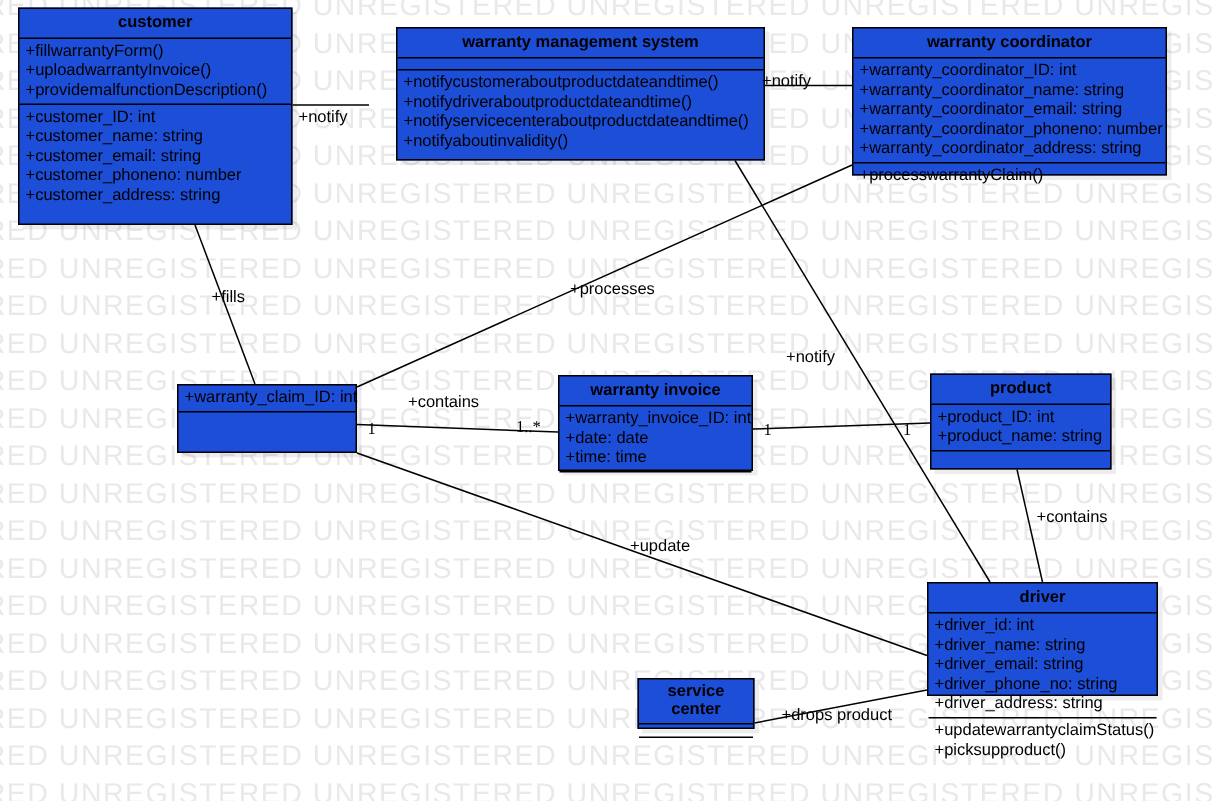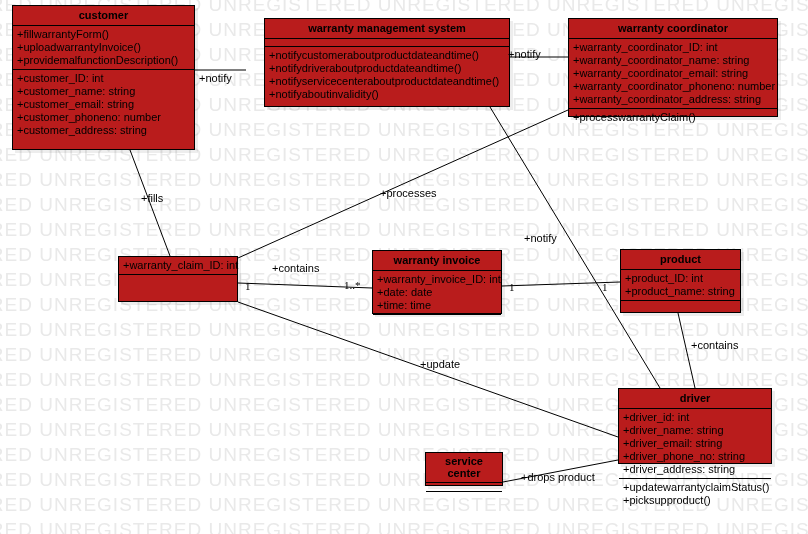--- a/index.html
+++ b/index.html
@@ -25,21 +25,21 @@
     font-size:19px;letter-spacing:1.0px;font-weight:400;
   }
 
   
   #links{position:absolute;left:0;top:0;width:808px;height:534px;z-index:1;}
   #links line{stroke:#000000;stroke-width:1;}
 
   
   .cls{
     position:absolute;z-index:3;
-    background:#b91c1c;
+    background:#1d4ed8;
     border:1px solid #000000;
     box-shadow:3px 3px 0 rgba(0,0,0,0.07);
     box-sizing:border-box;
   }
   .cls .title{
     text-align:center;font-weight:bold;font-size:11px;color:#000;
     padding:3px 4px 4px 4px;line-height:12px;
     border-bottom:1px solid #000;
     font-family:"Liberation Sans","DejaVu Sans",sans-serif;
   }

